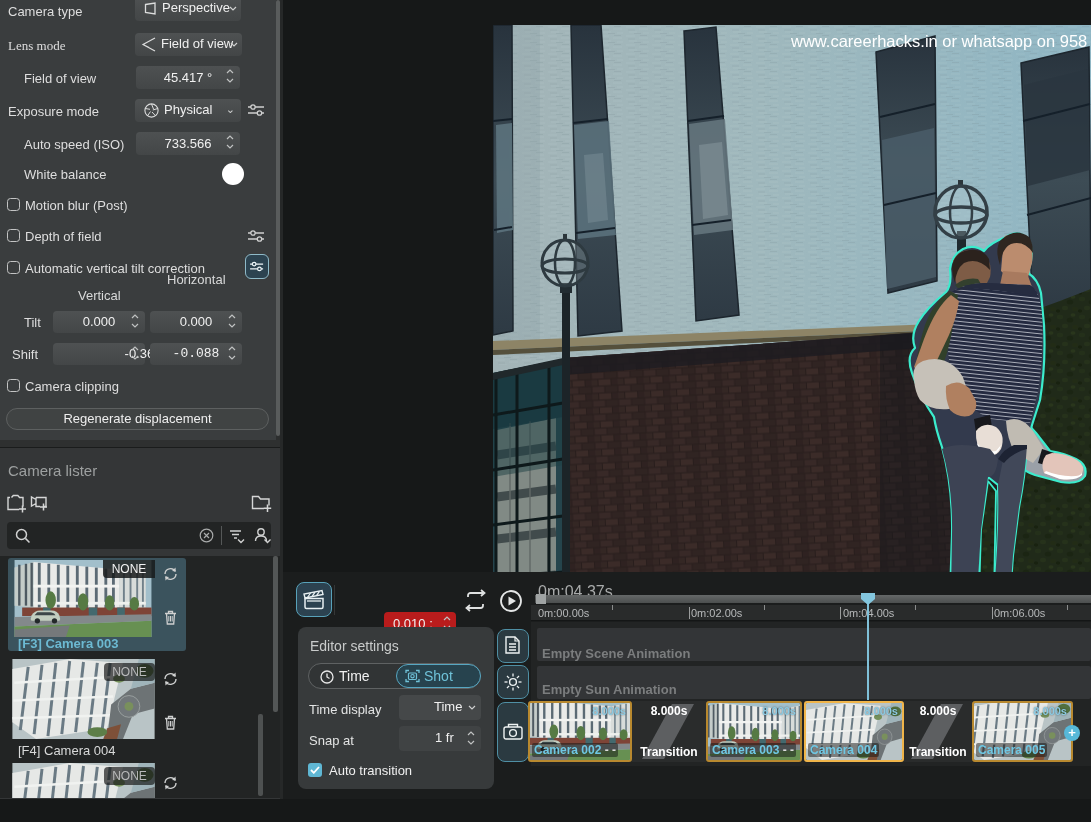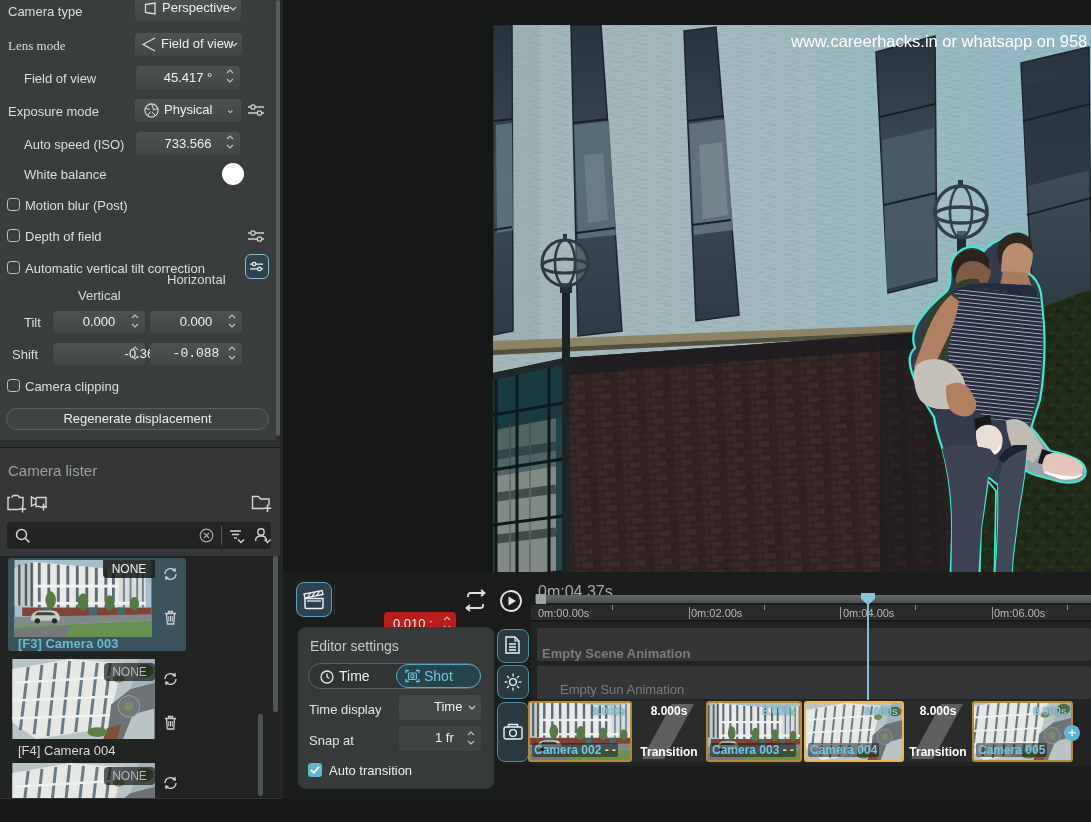--- a/index.html
+++ b/index.html
@@ -623,21 +623,21 @@
     <div class="abs" style="left:81px;top:0;width:1px;height:5px;background:#8a8c8c;"></div>
     <div class="abs" style="left:233px;top:0;width:1px;height:5px;background:#8a8c8c;"></div>
     <div class="abs" style="left:384px;top:0;width:1px;height:5px;background:#8a8c8c;"></div>
     <div class="abs" style="left:536px;top:0;width:1px;height:5px;background:#8a8c8c;"></div>
   </div>
   <div class="abs" style="left:531px;top:622px;width:560px;height:144px;background:#222424;"></div>
   <div class="abs" style="left:537px;top:628px;width:554px;height:33px;background:#333537;border-radius:2px;">
     <span class="abs" style="left:5px;top:18px;color:#7b7d7e;font-size:13px;font-weight:bold;">Empty Scene Animation</span>
   </div>
   <div class="abs" style="left:537px;top:666px;width:554px;height:33px;background:#333537;border-radius:2px;">
-    <span class="abs" style="left:23px;top:16px;color:#7b7d7e;font-size:13px;font-weight:normal;">Empty Sun Animation</span>
+    <span class="abs" style="left:5px;top:16px;color:#7b7d7e;font-size:13px;font-weight:bold;">Empty Sun Animation</span>
   </div>
 
   <div id="cliprow">
     <style>
       .clip{position:absolute;top:701px;height:61px;border:2px solid #b8892f;border-radius:3px;overflow:hidden;background:#222;}
       .clipdur{position:absolute;top:2px;right:4px;color:#8ccae2;font-size:11px;font-weight:bold;text-shadow:0 0 2px rgba(0,0,0,0.5);}
       .clipname{position:absolute;bottom:3px;left:2px;color:#6fc7e3;font-size:12px;font-weight:bold;white-space:nowrap;background:rgba(18,20,20,0.5);padding:0 2px;border-radius:2px;}
       .trans{position:absolute;top:701px;height:61px;overflow:hidden;background:#2a2c2c;}
       .transdur{position:absolute;top:3px;width:100%;text-align:center;color:#fff;font-size:12px;font-weight:bold;}
       .transname{position:absolute;bottom:3px;width:100%;text-align:center;color:#fff;font-size:12px;font-weight:bold;}

